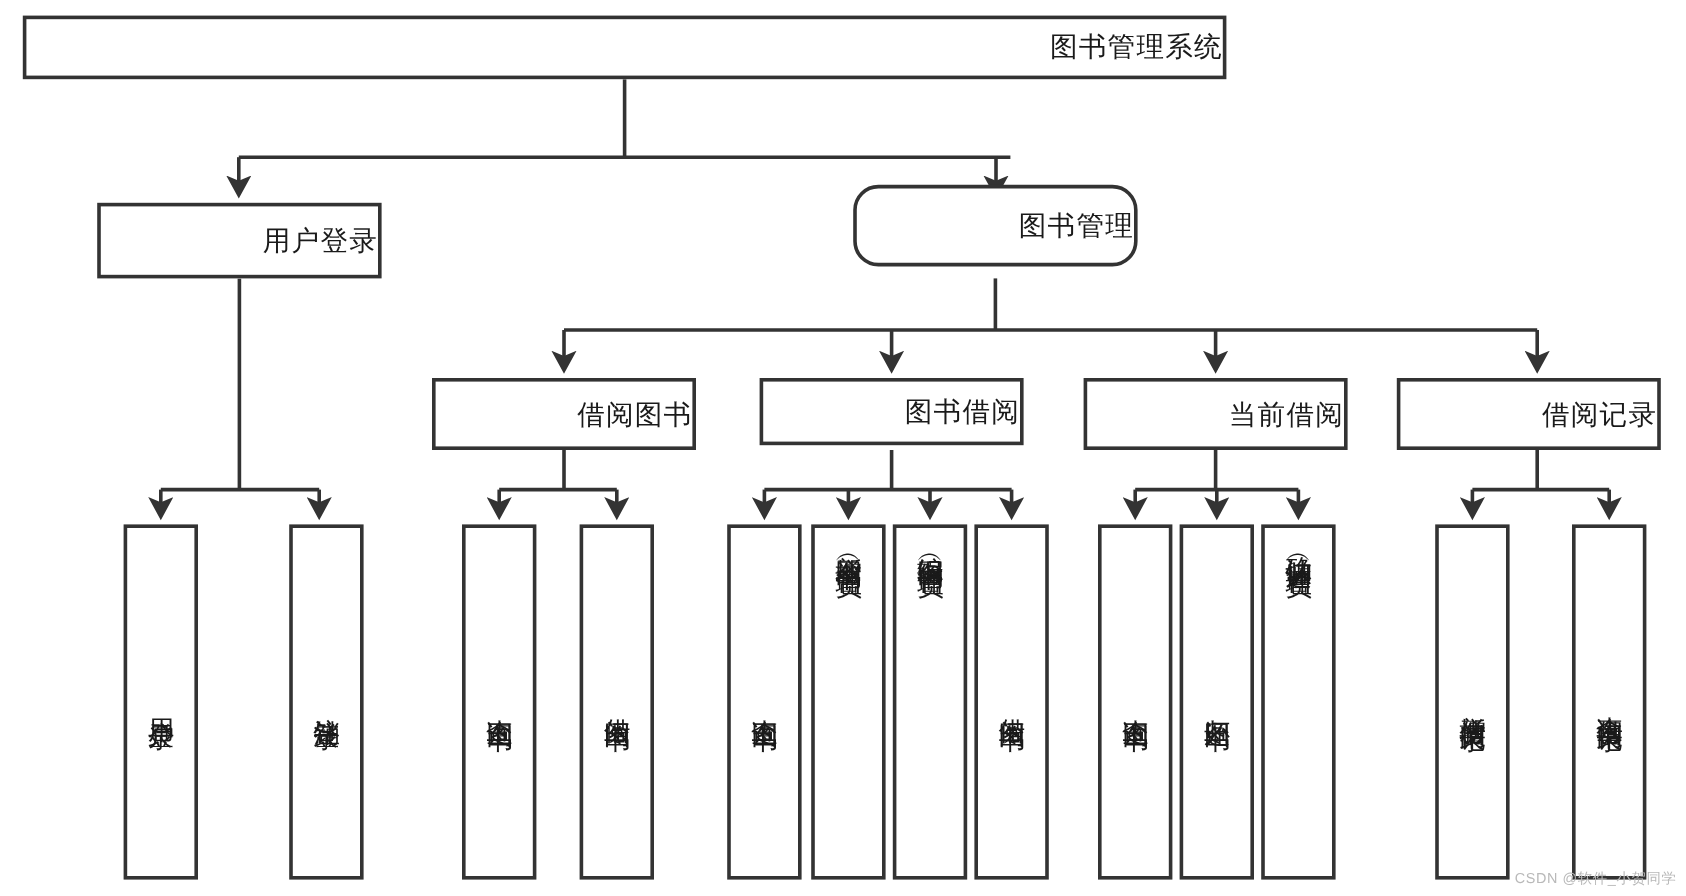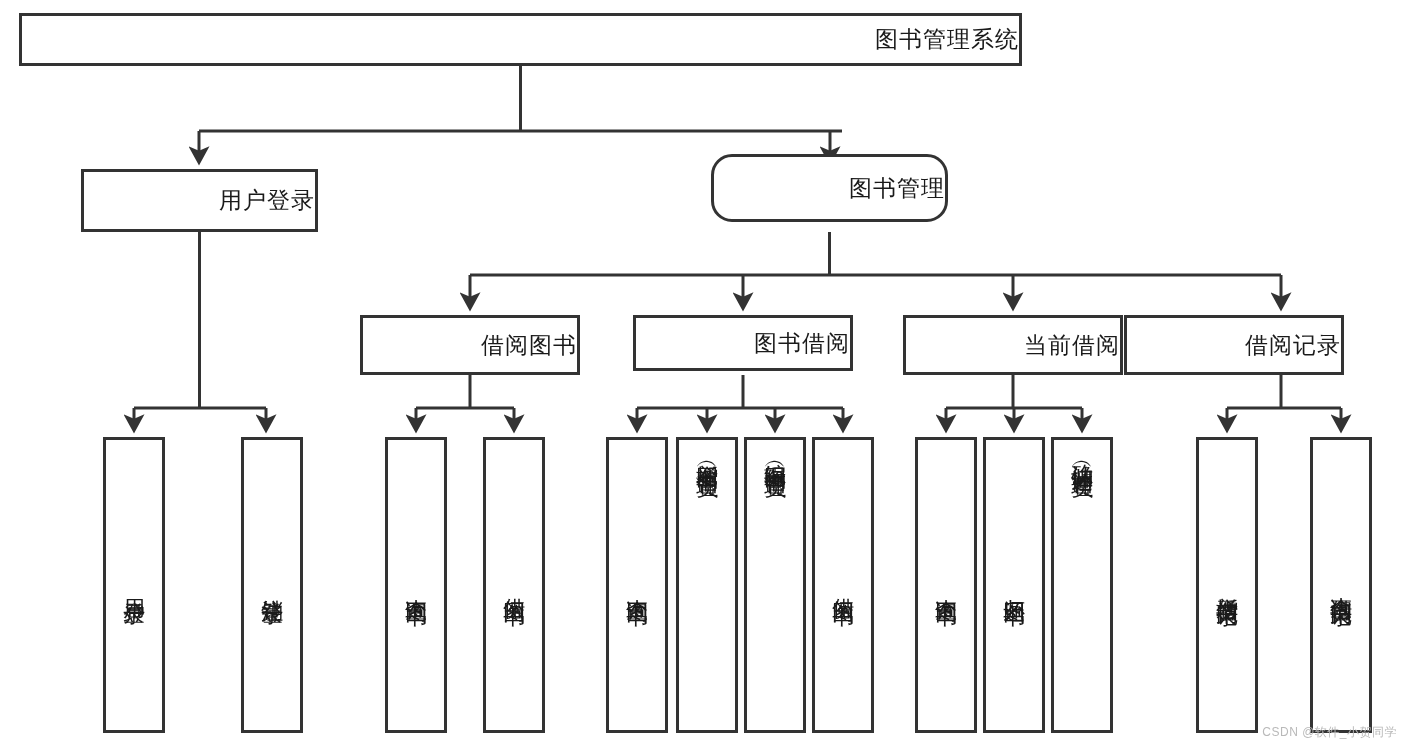--- a/index.html
+++ b/index.html
@@ -137,21 +137,21 @@
 
   <div class="node h" style="left:360px; top:315px; width:220px; height:60px;">
     <span>借阅图书</span>
   </div>
   <div class="node h" style="left:633px; top:315px; width:220px; height:56px;">
     <span>图书借阅</span>
   </div>
   <div class="node h" style="left:903px; top:315px; width:220px; height:60px;padding-left:25px;">
     <span>当前借阅</span>
   </div>
-  <div class="node h" style="left:1124px; top:315px; width:220px; height:60px;padding-left:38px;">
+  <div class="node h" style="left:1164px; top:315px; width:220px; height:60px;padding-left:38px;">
     <span>借阅记录</span>
   </div>
 
   <div class="node v centered" style="left:103px; top:437px; width:62px; height:296px;">
     <span class="vtext">用户登录</span>
   </div>
   <div class="node v centered" style="left:241px; top:437px; width:62px; height:296px;">
     <span class="vtext">注销登录</span>
   </div>
 

